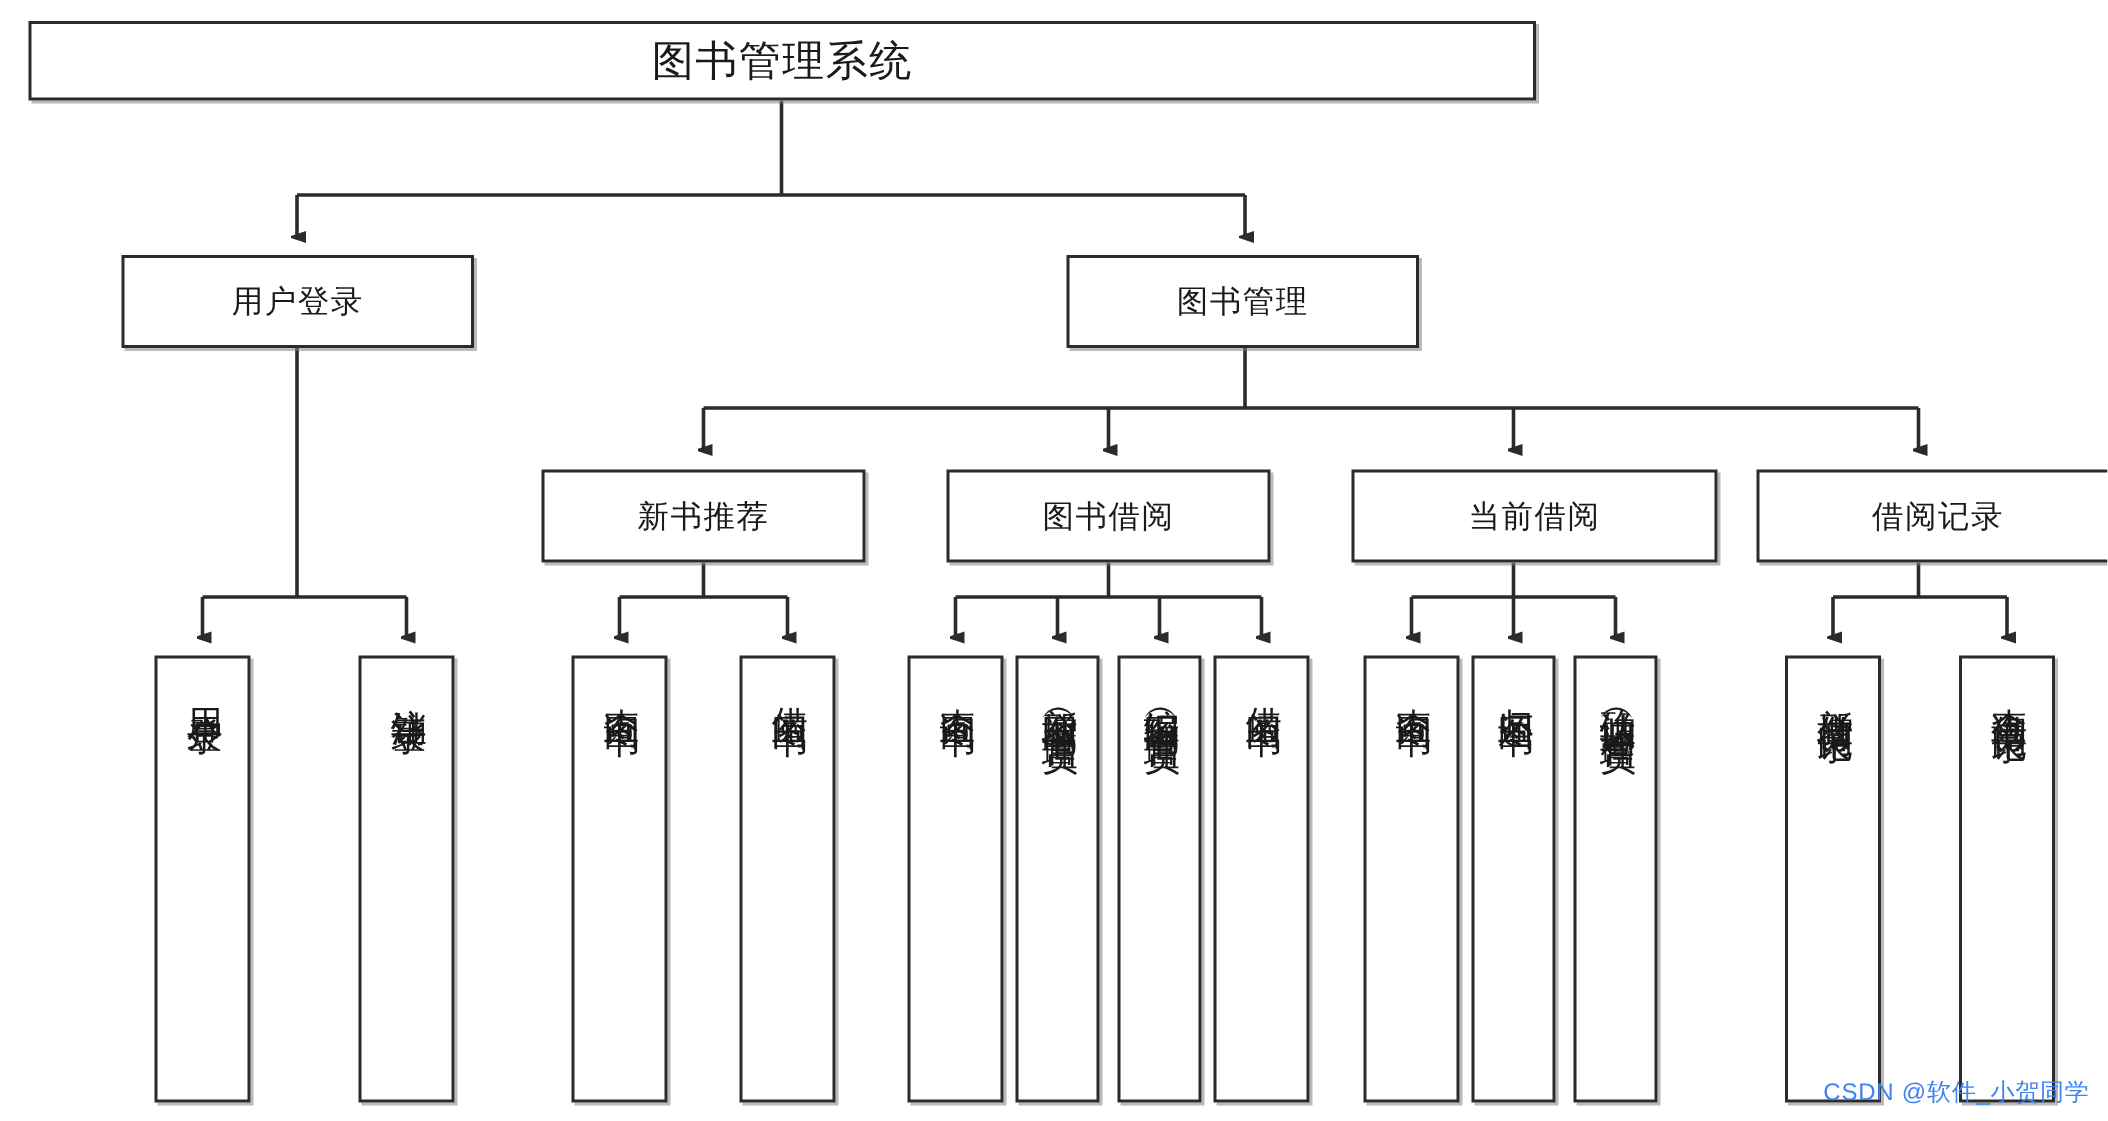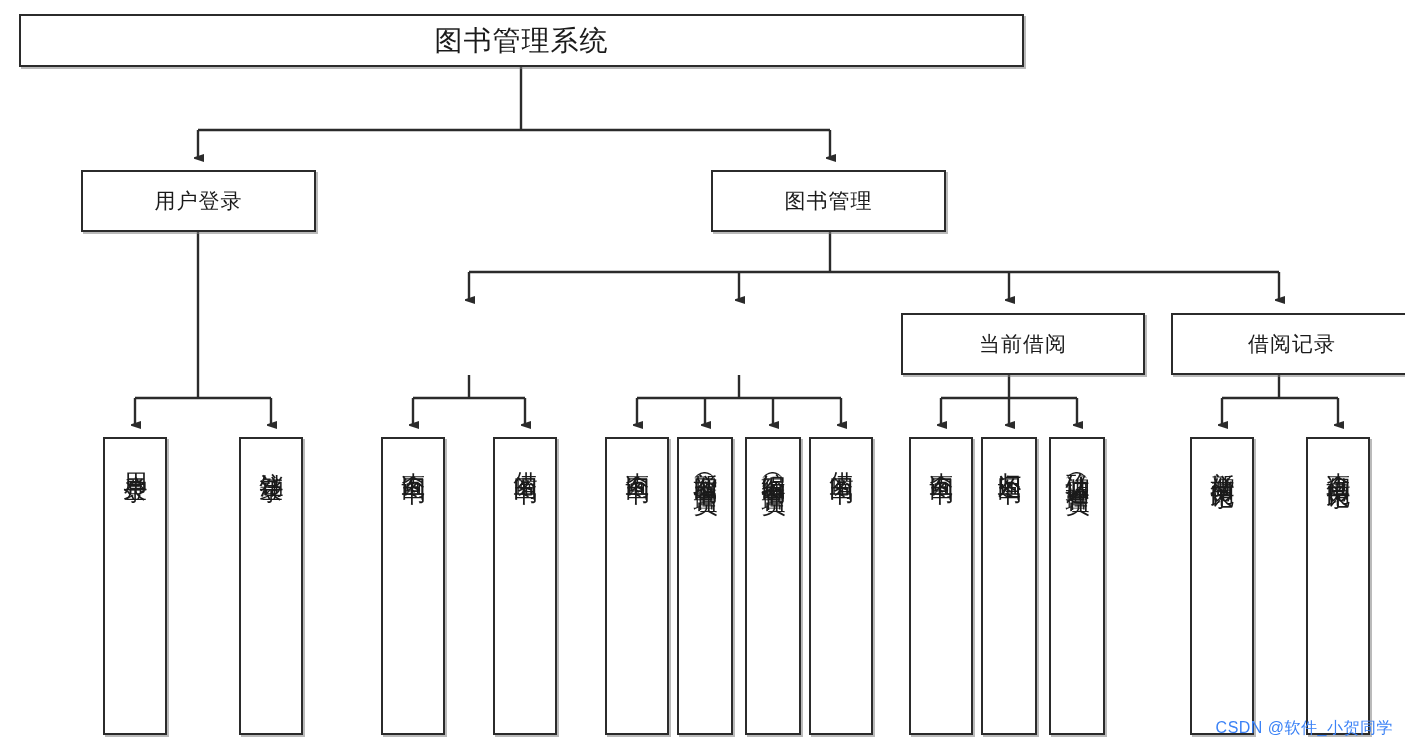--- a/index.html
+++ b/index.html
@@ -125,20 +125,26 @@
     <span class="node-h">图书管理系统</span>
   </div>
 
   <div class="node" style="left:81px; top:170px; width:235px; height:62px;">
     <span class="node-h">用户登录</span>
   </div>
   <div class="node" style="left:711px; top:170px; width:235px; height:62px;text-align:center;">
     <span class="node-h">图书管理</span>
   </div>
 
+  <div class="node" style="left:361px; top:313px; width:216px; height:62px;">
+    <span class="node-h">新书推荐</span>
+  </div>
+  <div class="node" style="left:631px; top:313px; width:216px; height:62px;">
+    <span class="node-h">图书借阅</span>
+  </div>
   <div class="node" style="left:901px; top:313px; width:244px; height:62px;">
     <span class="node-h">当前借阅</span>
   </div>
   <div class="node" style="left:1171px; top:313px; width:242px; height:62px;">
     <span class="node-h">借阅记录</span>
   </div>
 
   <div class="node node-v" style="left:103px; top:437px; width:64px; height:298px;">
     <span class="label-v">用户登录</span>
   </div>

